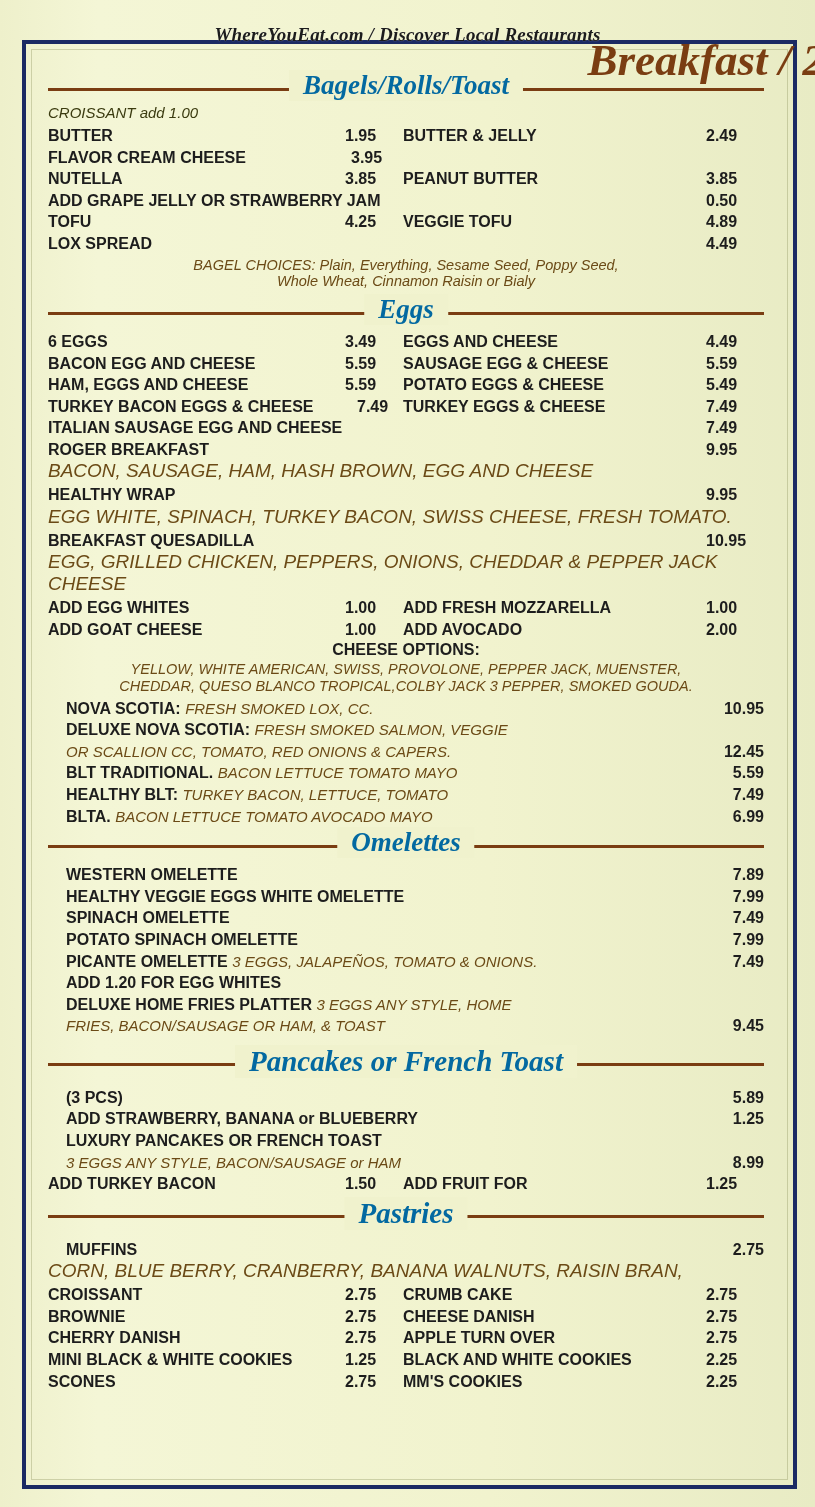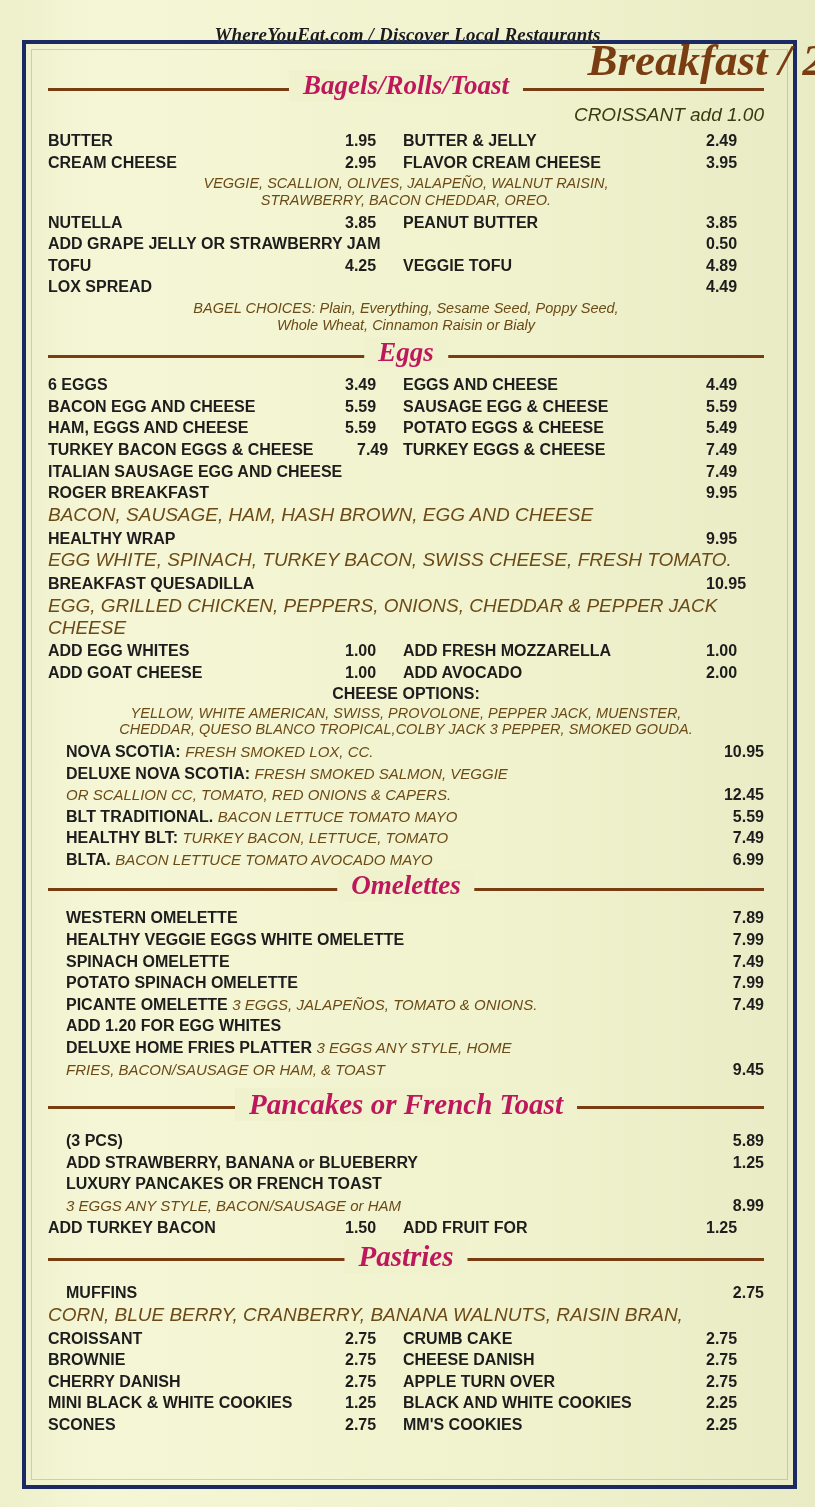--- a/index.html
+++ b/index.html
@@ -60,28 +60,28 @@
     position:absolute;top:16px;left:0;right:0;
     border-top:3px solid #7a3d12;
   }
   .section-head .script{
     position:absolute;left:50%;transform:translateX(-50%);
     top:-2px;
     background:#f0f2cd;
     padding:0 14px;
     font-family:"Liberation Serif", serif;
     font-style:italic;font-weight:bold;
-    font-size:27px;color:#be185d;
+    font-size:27px;color:#0369a1;
     white-space:nowrap;
   }
   .section-head.big .script{font-size:29px;}
   .subnote{
-    text-align:right;
+    text-align:left;
     font-style:italic;
-    font-size:19px;
+    font-size:15px;
     color:#3b3b10;
     margin:2px 0 4px;
   }
   .note-center{
     text-align:center;
     font-style:italic;
     font-size:14.5px;
     color:#6b4a16;
     line-height:1.15;
     margin:2px 0 3px;
@@ -145,34 +145,26 @@
       <div class="col c-left">
           <span class="nm">BUTTER</span>
           <span class="pr">1.95</span>
         </div>
       <div class="col c-right">
           <span class="nm">BUTTER &amp; JELLY</span>
           <span class="pr">2.49</span>
         </div>
     </div>
     <div class="row">
-      <div class="col c-left">
-          <span class="nm">CREAM CHEESE</span>
-          <span class="pr">2.95</span>
-        </div>
       <div class="col c-right">
           <span class="nm">FLAVOR CREAM CHEESE</span>
           <span class="pr">3.95</span>
         </div>
     </div>
 
-    <div class="note-center">
-      <div>VEGGIE, SCALLION, OLIVES, JALAPEÑO, WALNUT RAISIN,</div>
-      <div>STRAWBERRY, BACON CHEDDAR, OREO.</div>
-    </div>
 
     <div class="row">
       <div class="col c-left">
           <span class="nm">NUTELLA</span>
           <span class="pr">3.85</span>
         </div>
       <div class="col c-right">
           <span class="nm">PEANUT BUTTER</span>
           <span class="pr">3.85</span>
         </div>

